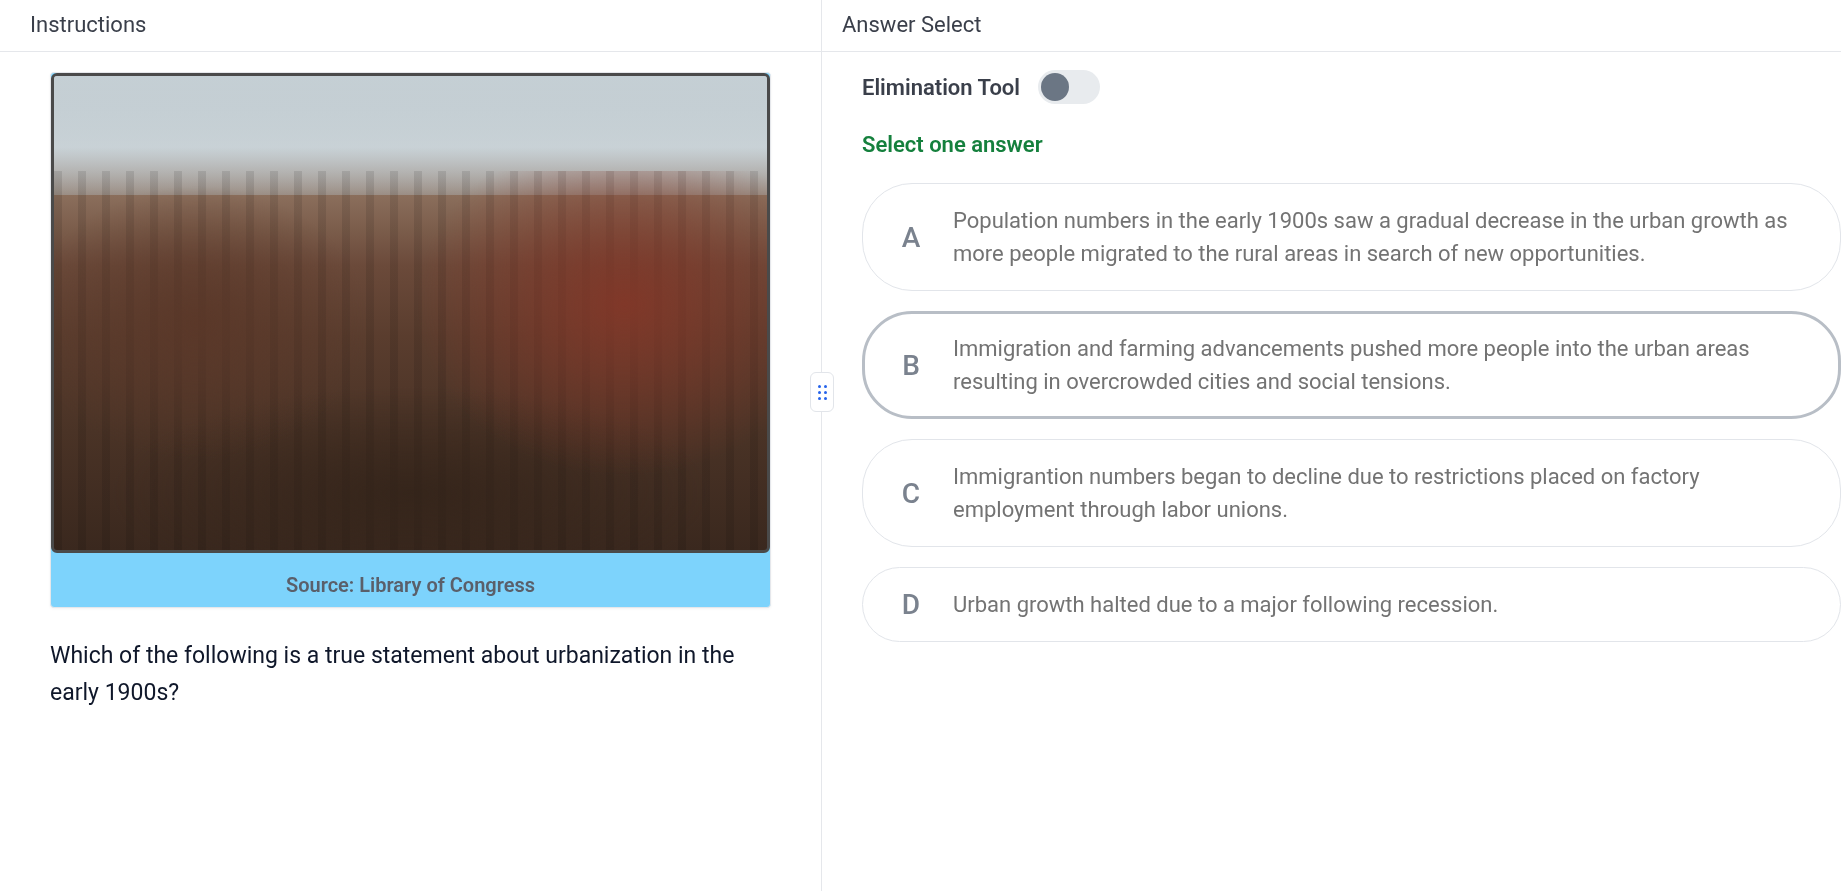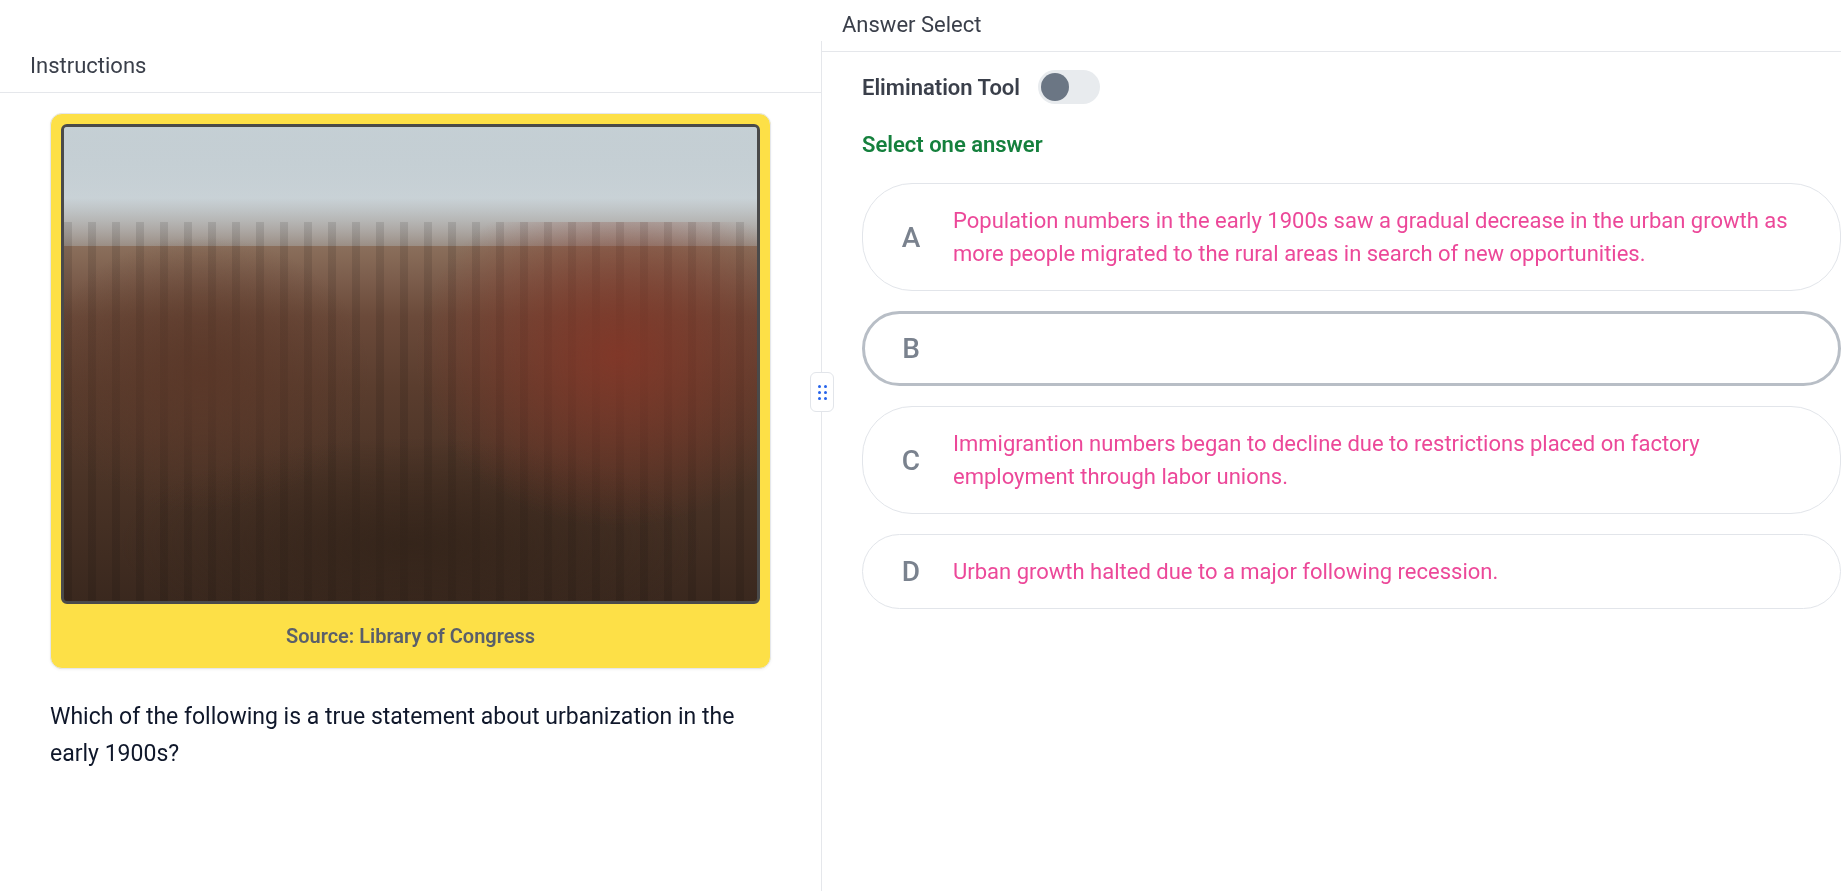--- a/index.html
+++ b/index.html
@@ -19,21 +19,20 @@
   display: flex;
   width: 100%;
   height: 100%;
   position: relative;
 }
 .left-panel {
   width: 822px;
   border-right: 1px solid #e5e7eb;
   display: flex;
   flex-direction: column;
-  margin-top: 41px;
 }
 .right-panel {
   flex: 1;
   display: flex;
   flex-direction: column;
 }
 .panel-header {
   padding: 12px 50px 14px 30px;
   border-bottom: 1px solid #e5e7eb;
   font-size: 22px;
@@ -42,23 +41,22 @@
 }
 .right-panel .panel-header {
   padding-left: 20px;
 }
 .left-content {
   padding: 20px 50px 20px 50px;
   flex: 1;
 }
 .image-card {
   border: 1px solid #e5e7eb;
-  border-radius: 12px;
-  padding: 10px;
-  background: #fde047;
+  border-radius: 4px;
+  background: #7dd3fc;
   box-shadow: 0 1px 3px rgba(0,0,0,0.05);
 }
 .image-frame {
   width: 100%;
   height: 480px;
   border-radius: 6px;
   border: 3px solid #4a4a4a;
   background: linear-gradient(180deg, #b8c4ca 0%, #d4dce0 15%, #8b6f5c 25%, #6b4a3a 40%, #5a3d2e 55%, #4a3326 75%, #3a281e 100%);
   position: relative;
   overflow: hidden;
@@ -153,21 +151,21 @@
   font-size: 28px;
   font-weight: 500;
   color: #7a828e;
   width: 28px;
   flex-shrink: 0;
   text-align: center;
 }
 .option-text {
   font-size: 22px;
   line-height: 1.5;
-  color: #ec4899;
+  color: #737373;
 }
 .drag-handle {
   position: absolute;
   left: 810px;
   top: 372px;
   width: 24px;
   height: 40px;
   background: #fff;
   border: 1px solid #e2e5ea;
   border-radius: 6px;
@@ -227,20 +225,21 @@
         </div>
       </div>
       <div class="select-label">Select one answer</div>
       <div class="options">
         <div class="option">
           <div class="option-letter">A</div>
           <div class="option-text">Population numbers in the early 1900s saw a gradual decrease in the urban growth as more people migrated to the rural areas in search of new opportunities.</div>
         </div>
         <div class="option selected">
           <div class="option-letter">B</div>
+          <div class="option-text">Immigration and farming advancements pushed more people into the urban areas resulting in overcrowded cities and social tensions.</div>
         </div>
         <div class="option">
           <div class="option-letter">C</div>
           <div class="option-text">Immigrantion numbers began to decline due to restrictions placed on factory employment through labor unions.</div>
         </div>
         <div class="option">
           <div class="option-letter">D</div>
           <div class="option-text">Urban growth halted due to a major following recession.</div>
         </div>
       </div>

